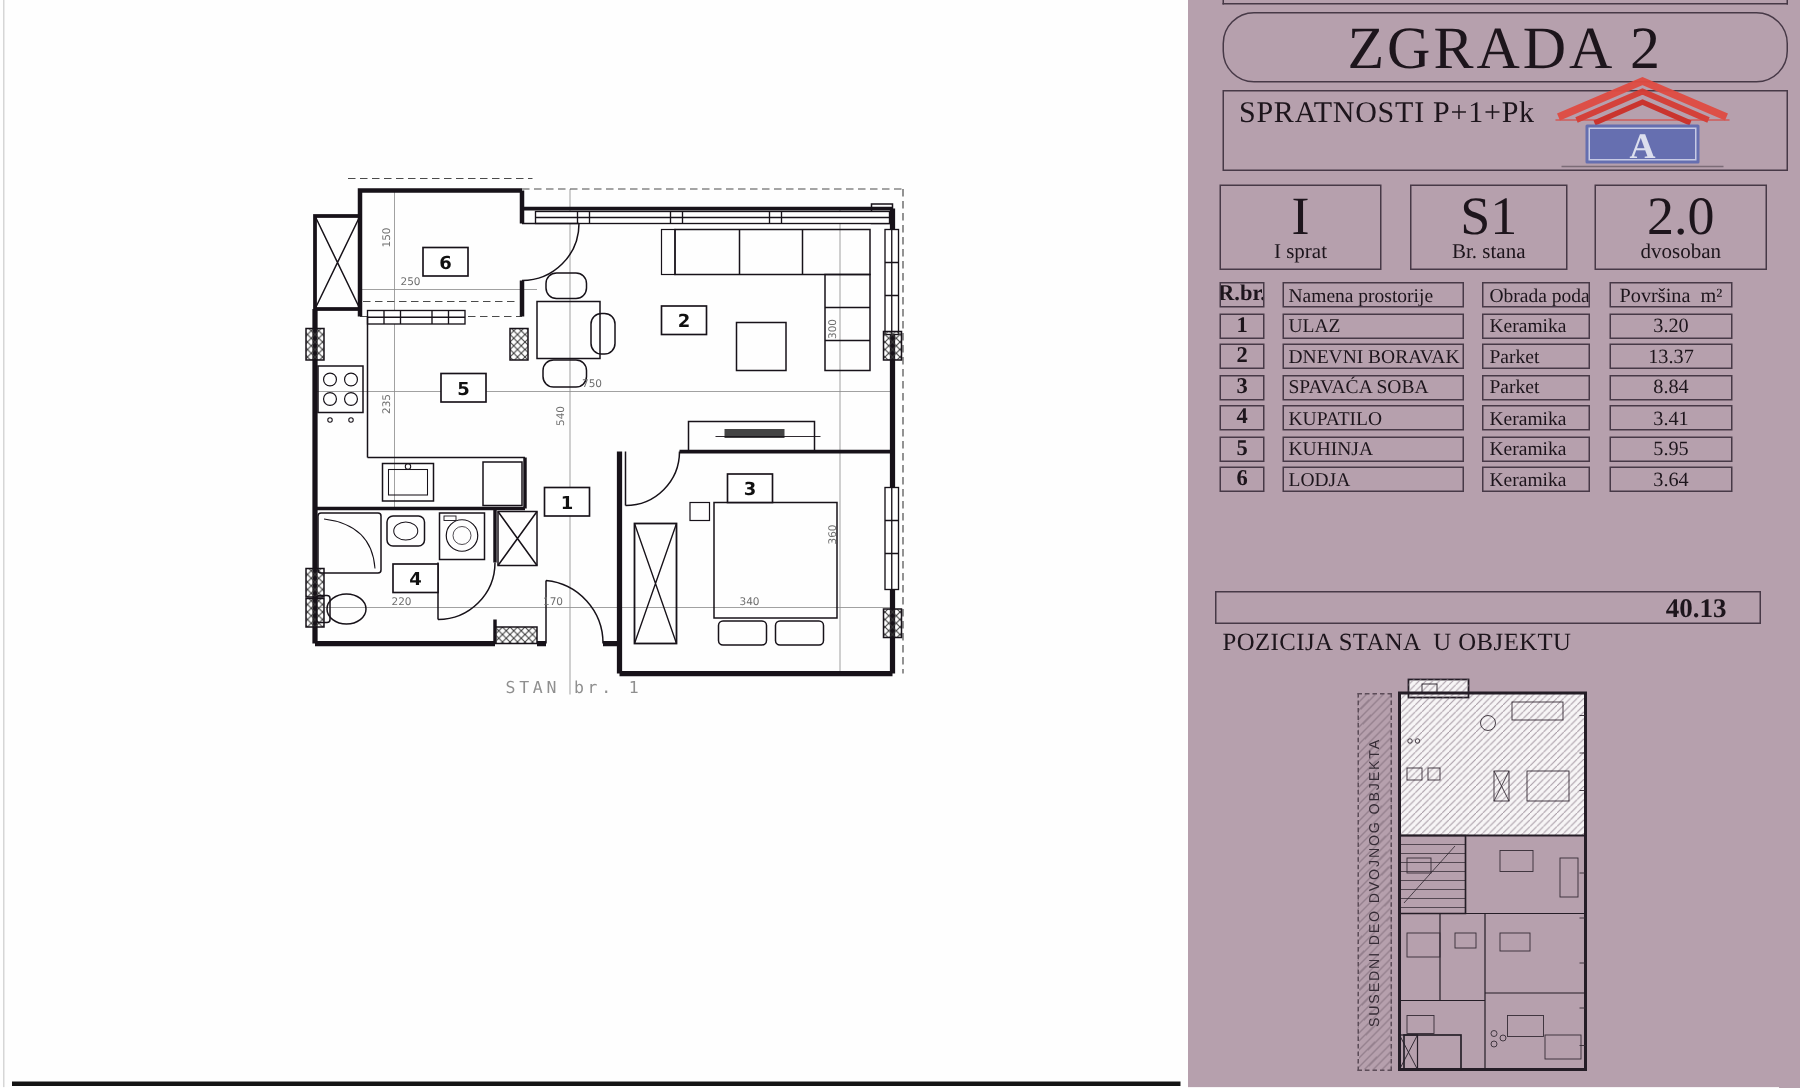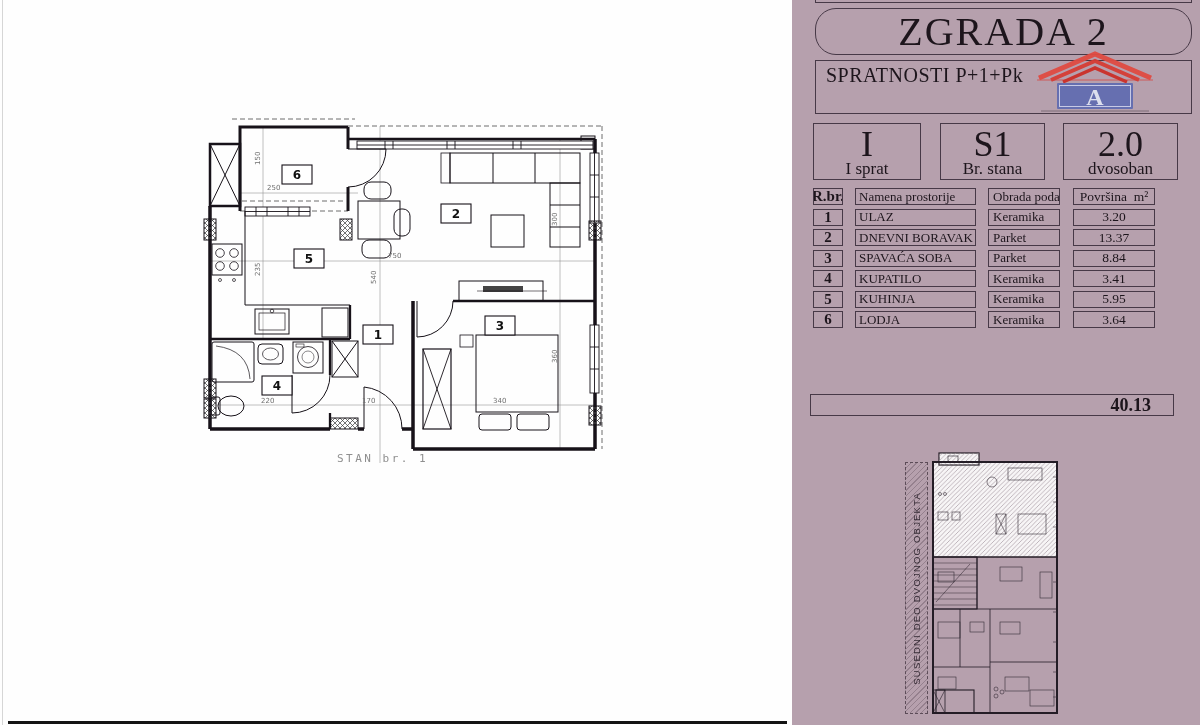--- a/index.html
+++ b/index.html
@@ -15,21 +15,21 @@
   .panel{position:absolute;left:792px;top:0;width:408px;height:725px;background:#b6a0ad;}
   .box{position:absolute;border:1px solid #473947;box-sizing:border-box;}
   .cutbox{left:23px;top:-2px;width:377px;height:5px;border-top:none;}
   .title-box{left:23px;top:8px;width:377px;height:47px;display:flex;align-items:center;justify-content:center;border-radius:21px;}
   .title-box span{font-size:40px;letter-spacing:2px;white-space:pre;}
   .subtitle-box{left:23px;top:60px;width:377px;height:54px;padding:2px 0 0 10px;}
   .subtitle-box div{font-size:20px;line-height:25px;letter-spacing:.5px;white-space:pre;}
   .logo{position:absolute;left:243px;top:50px;width:120px;height:62px;opacity:.95;}
   .spec{display:flex;flex-direction:column;align-items:center;justify-content:center;}
   .spec .val{font-size:36px;line-height:34px;}
-  .spec .lbl{font-size:17px;line-height:16px;}
+  .spec .lbl{font-size:14px;line-height:16px;}
   .spec1{left:21px;top:123px;width:108px;height:57px;}
   .spec2{left:148px;top:123px;width:105px;height:57px;}
   .spec3{left:271px;top:123px;width:115px;height:57px;}
 
   .room-table{position:absolute;left:0;top:188px;width:408px;}
   .trow{display:flex;height:17px;margin-bottom:3.5px;}
   .cell{border:1px solid #473947;box-sizing:border-box;display:flex;align-items:center;
         font-size:13px;white-space:pre;overflow:hidden;}
   .c-num{margin-left:21px;width:30px;justify-content:center;font-size:15px;font-weight:bold;}
   .c-name{margin-left:12px;width:121px;padding-left:3px;}
@@ -294,20 +294,21 @@
         <div class="cell c-num">6</div>
         <div class="cell c-name">LODJA</div>
         <div class="cell c-floor">Keramika</div>
         <div class="cell c-area">3.64</div>
       </div>
     </div>
 
     <div class="box total-box">
       <span class="tvalue">40.13</span>
     </div>
+    <div class="pozicija">POZICIJA STANA  U OBJEKTU</div>
 
     <div class="side-strip">
       <span>SUSEDNI DEO DVOJNOG OBJEKTA</span>
     </div>
 
     <svg class="miniplan" viewBox="0 0 130 265">
       <defs>
         <pattern id="hm" width="4.5" height="4.5" patternUnits="userSpaceOnUse">
           <path d="M0,4.5 L4.5,0" stroke="#a79aa4" stroke-width="0.7"></path>
         </pattern>

